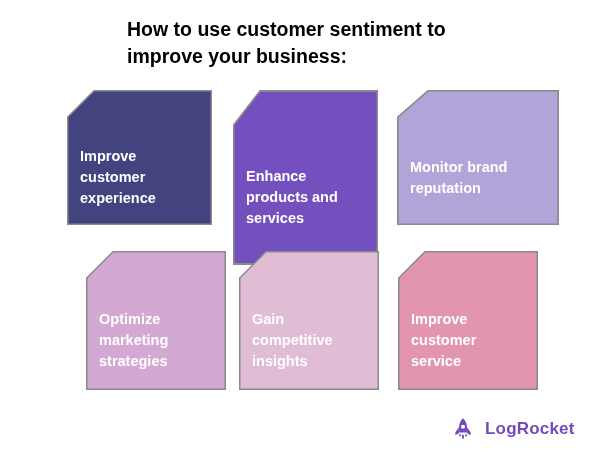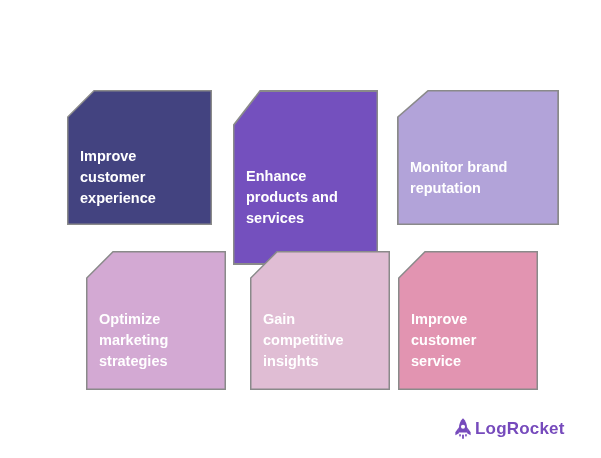--- a/index.html
+++ b/index.html
@@ -52,43 +52,45 @@
     line-height: 21px;
     font-weight: bold;
     white-space: pre-line;
   }
   
   .card1 { left: 67px;  top: 90px;  width: 145px; height: 135px; }
   .card2 { left: 233px; top: 90px;  width: 145px; height: 175px; border-radius: 30px; }
   .card3 { left: 397px; top: 90px;  width: 162px; height: 135px; }
   
   .card4 { left: 62px;  top: 251px; width: 140px; height: 139px; margin-left: 24px; }
-  .card5 { left: 250px; top: 251px; width: 140px; height: 139px; }
+  .card5 { left: 239px; top: 251px; width: 140px; height: 139px; }
   .card6 { left: 398px; top: 251px; width: 140px; height: 139px; }
 
   .logo {
     position: absolute;
     left: 454px;
     top: 417px;
     display: flex;
     align-items: center;
-    gap: 3px;
+    gap: 13px;
   }
   .logo-text {
     color: #764abc;
     font-size: 17px;
     font-weight: 600;
     letter-spacing: 0.2px;
   }
 </style>
 </head>
 <body>
 
 <div class="canvas">
 
+  <div class="page-title">How to use customer sentiment to
+improve your business:</div>
 
   <div class="card card1">
     <svg viewBox="0 0 145 135" preserveAspectRatio="none">
       <polygon points="27,0.75 144.25,0.75 144.25,134.25 0.75,134.25 0.75,27" fill="#434380"></polygon>
     </svg>
     <div class="card-label">Improve
 customer
 experience</div>
   </div>
 

